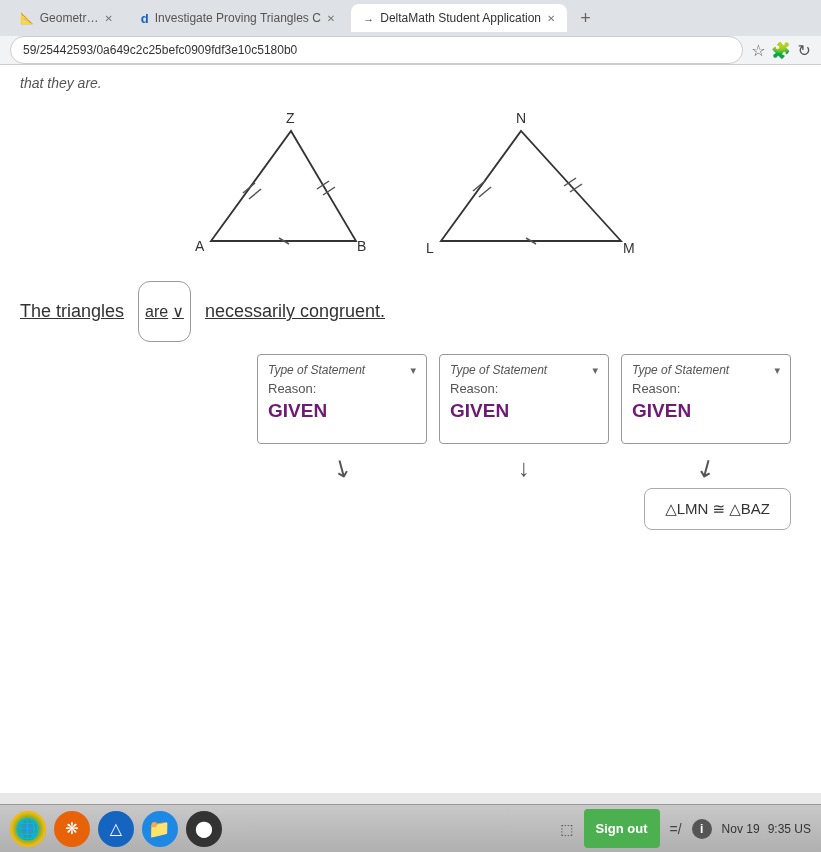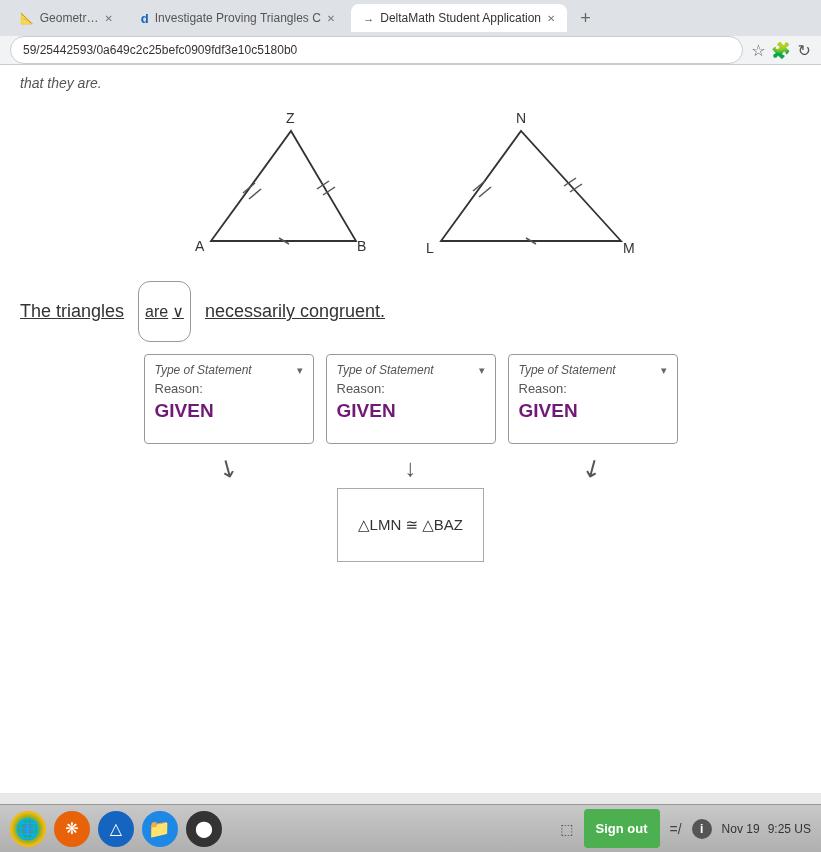--- a/index.html
+++ b/index.html
@@ -165,21 +165,21 @@
       font-size: 13px;
       color: #333;
       margin: 0 0 16px 20px;
       line-height: 1.5;
     }
 
     
     .proof-area {
       display: flex;
       flex-direction: column;
-      align-items: center;
+      align-items: flex-end;
       margin: 0 10px;
     }
 
     .proof-boxes-row {
       display: flex;
       gap: 12px;
       align-items: flex-start;
       margin-bottom: 0;
     }
 
@@ -251,22 +251,22 @@
 
     
     .conclusion-row {
       display: flex;
       justify-content: center;
       margin-top: 0;
     }
 
     .conclusion-box {
       border: 1px solid #aaa;
-      border-radius: 0;
-      padding: 27px 20px;
+      border-radius: 8px;
+      padding: 11px 20px;
       background: #fff;
       font-size: 15px;
       color: #333;
     }
 
     
     .taskbar {
       position: absolute;
       bottom: 0;
       left: 0;
@@ -487,16 +487,16 @@
     <div class="taskbar-icon" style="background:#1e88e5; color:white; font-size:18px;">📁</div>
     <div class="taskbar-icon" style="background:#333; color:white; font-size:16px;">⬤</div>
   </div>
   <div class="taskbar-right">
     <span style="font-size:14px;color:#444;">⬚</span>
     <button class="sign-out-btn">Sign out</button>
     <span class="taskbar-symbol">=/</span>
     <div class="info-circle">i</div>
     <div class="taskbar-info">
       <span>Nov 19</span>
-      <span>9:25 US</span>
+      <span>9:35 US</span>
     </div>
   </div>
 </div>
 
 </body></html>

